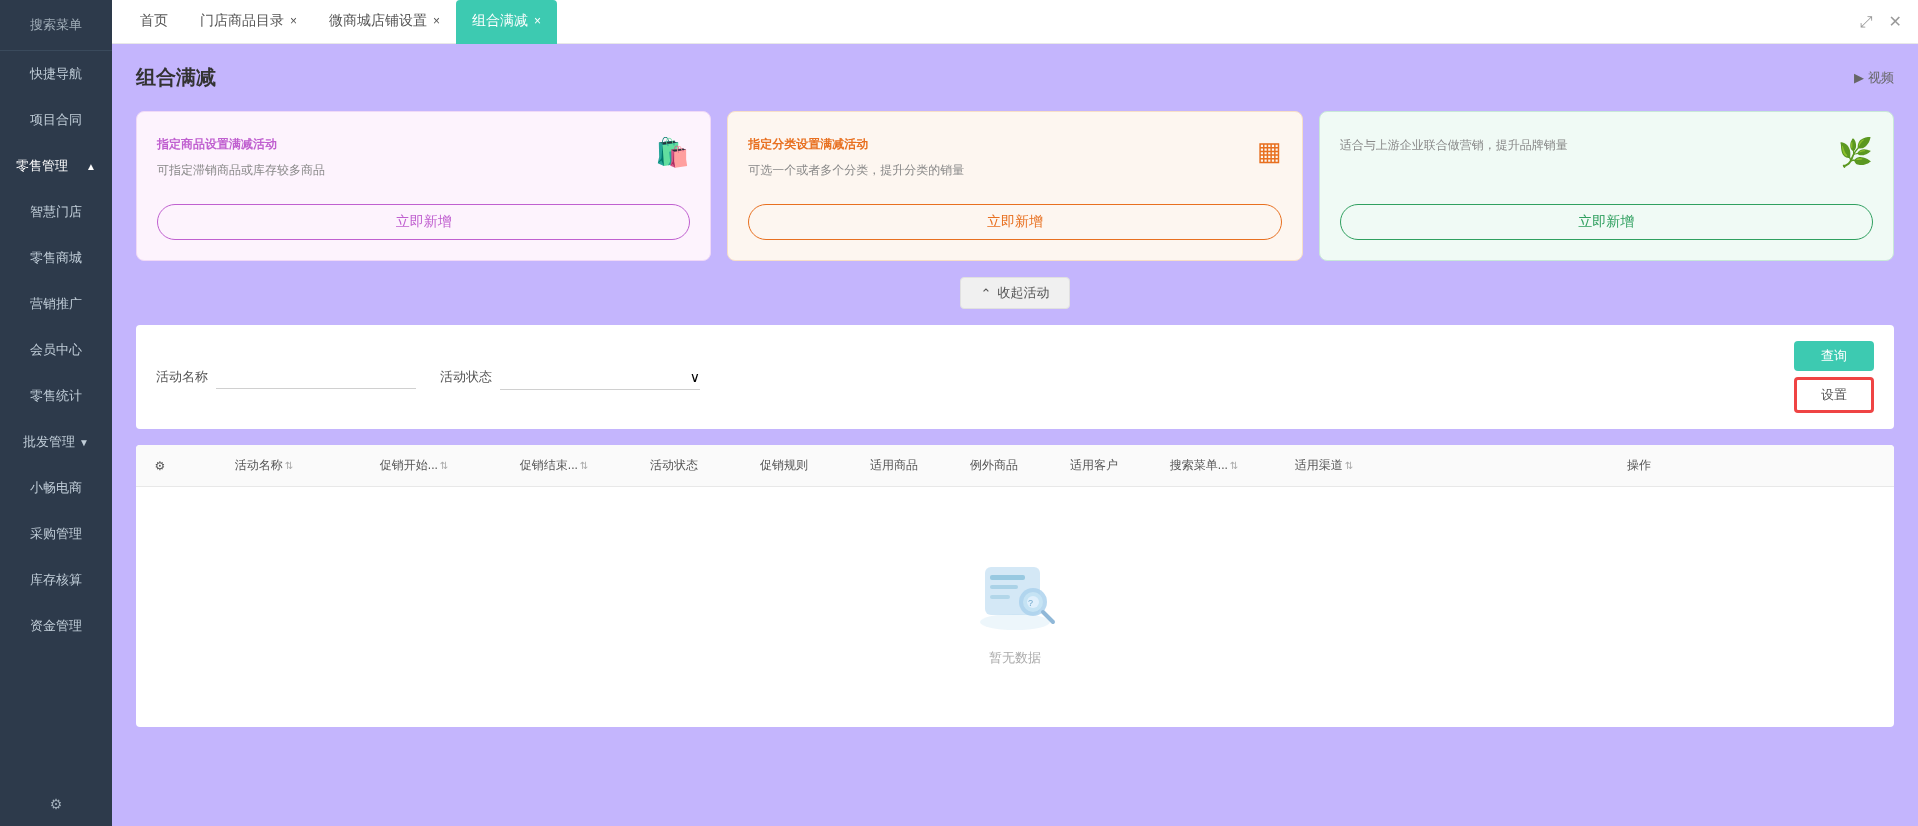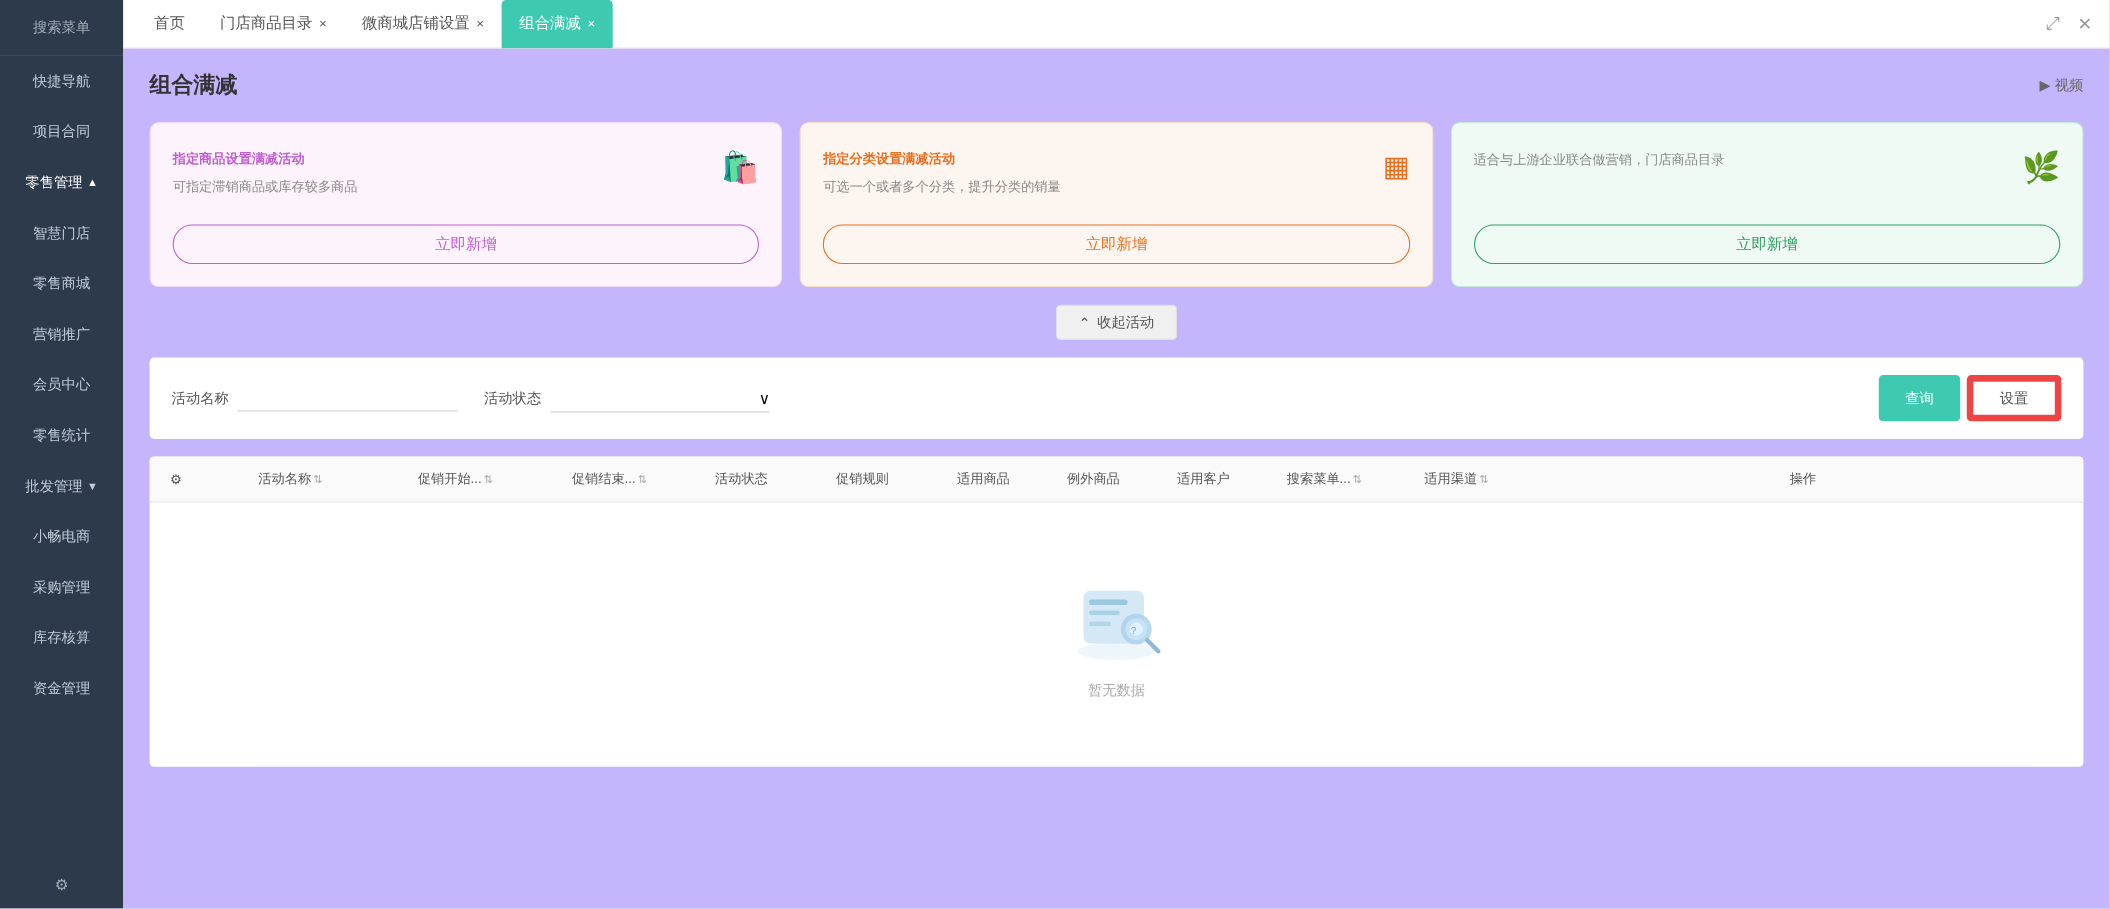--- a/index.html
+++ b/index.html
@@ -28,21 +28,21 @@
       text-align: center;
       font-size: 13px;
       color: #c0cdd8;
       cursor: pointer;
       position: relative;
       display: flex;
       align-items: center;
       justify-content: center;
       gap: 4px;
     }
-    .sidebar-item.active { color: #fff; }
+    .sidebar-item.active { color: #fff; justify-content: space-between; }
     .sidebar-item .arrow { font-size: 10px; }
     .sidebar-bottom {
       margin-top: auto;
       padding: 14px 0;
       text-align: center;
       cursor: pointer;
       color: #a0adb8;
     }
 
     
@@ -241,36 +241,36 @@
       gap: 4px;
       border-bottom: 1px solid #d0d0d0;
       padding: 4px 0;
       min-width: 200px;
       cursor: pointer;
     }
     .filter-select-text { font-size: 13px; color: #999; flex: 1; }
     .filter-actions {
       margin-left: auto;
       display: flex;
-      flex-direction: row;
+      flex-direction: column;
       gap: 6px;
     }
     .btn-query {
       background: #3dcab1;
       color: #fff;
       border: none;
       border-radius: 4px;
       padding: 6px 24px;
       cursor: pointer;
       font-size: 13px;
     }
     .btn-setting {
       background: #fff;
       color: #555;
-      border: 6px solid #ef4444;
+      border: 3px solid #ef4444;
       border-radius: 4px;
       padding: 6px 24px;
       cursor: pointer;
       font-size: 13px;
     }
 
     
     .table-section {
       background: #fff;
       border-radius: 4px;
@@ -400,21 +400,21 @@
         <div>
           <div class="card-title">指定分类设置满减活动</div>
           <div class="card-desc">可选一个或者多个分类，提升分类的销量</div>
         </div>
         <button class="card-btn">立即新增</button>
       </div>
 
       <div class="card card-green">
         <div class="card-icon">🌿</div>
         <div>
-          <div class="card-desc">适合与上游企业联合做营销，门店商品目录</div>
+          <div class="card-desc">适合与上游企业联合做营销，提升品牌销量</div>
         </div>
         <button class="card-btn">立即新增</button>
       </div>
     </div>
 
     <div class="collapse-bar">
       <button class="collapse-btn">
         <span>⌃</span>
         <span>收起活动</span>
       </button>

